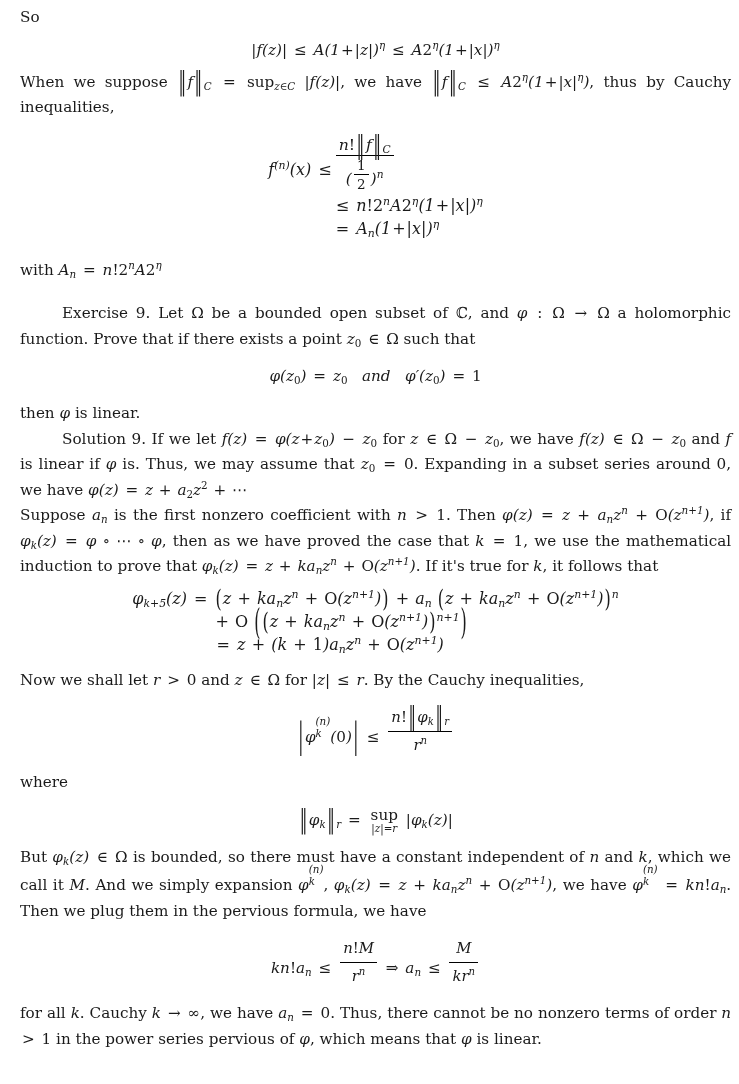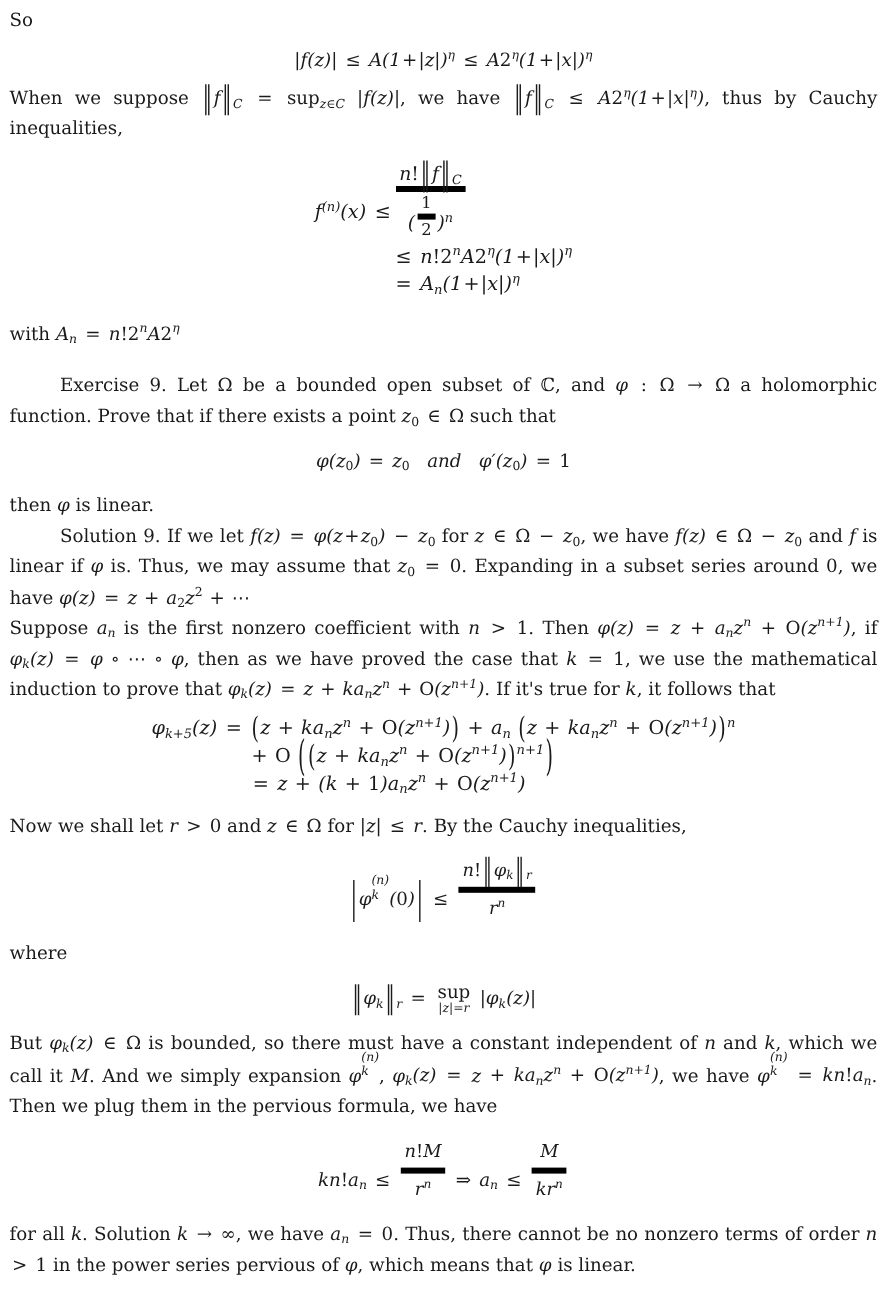--- a/index.html
+++ b/index.html
@@ -11,21 +11,21 @@
     width: 739px;
     height: 1084px;
     overflow: hidden;
     font-family: "DejaVu Serif", "Liberation Serif", serif;
     color: #1a1a1a;
   }
   .page {
     position: relative;
     width: 739px;
     height: 956px;
-    padding: 5px 8px 0 8px;
+    padding: 5px 8px 0 20px;
     box-sizing: border-box;
   }
 
   
   .para {
     font-size: 15.2px;
     line-height: 25.5px;
     text-align: justify;
     text-justify: inter-word;
     margin: 0;
@@ -76,21 +76,21 @@
   .frac {
     display: inline-block;
     vertical-align: -0.52em;
     text-align: center;
     font-style: italic;
     margin: 0 2px;
   }
   .frac > .num {
     display: block;
     padding: 0 3px 1px 3px;
-    border-bottom: 5px solid #000000;
+    border-bottom: 1px solid #000000;
     font-size: 0.98em;
   }
   .frac > .den {
     display: block;
     padding: 1px 3px 0 3px;
     font-size: 0.98em;
   }
 
   
   .supsub {
@@ -439,21 +439,21 @@
     <span class="frac">
       <span class="num"><span class="mi">M</span></span>
       <span class="den"><span class="mi">kr</span><sup class="ex">n</sup></span>
     </span>
   </div>
 
   <div class="sp-md"></div>
 
   <p class="para">
     <span>for all</span>
-    <span class="m mi">k</span><span>. Solution</span>
+    <span class="m mi">k</span><span>. Cauchy</span>
     <span class="m mi">k</span> <span class="op">→</span> <span class="m mu">∞</span><span>, we have</span>
     <span class="m"><span class="mi">a</span><sub class="sb">n</sub></span> <span class="op">=</span> <span class="m mu">0</span><span>. Thus, there cannot be no nonzero terms</span>
     <span>of order</span>
     <span class="m mi">n</span> <span class="op">&gt;</span> <span class="m mu">1</span>
     <span>in the power series pervious of</span>
     <span class="m mi">φ</span><span>, which means that</span>
     <span class="m mi">φ</span>
     <span>is linear.</span>
   </p>
 

